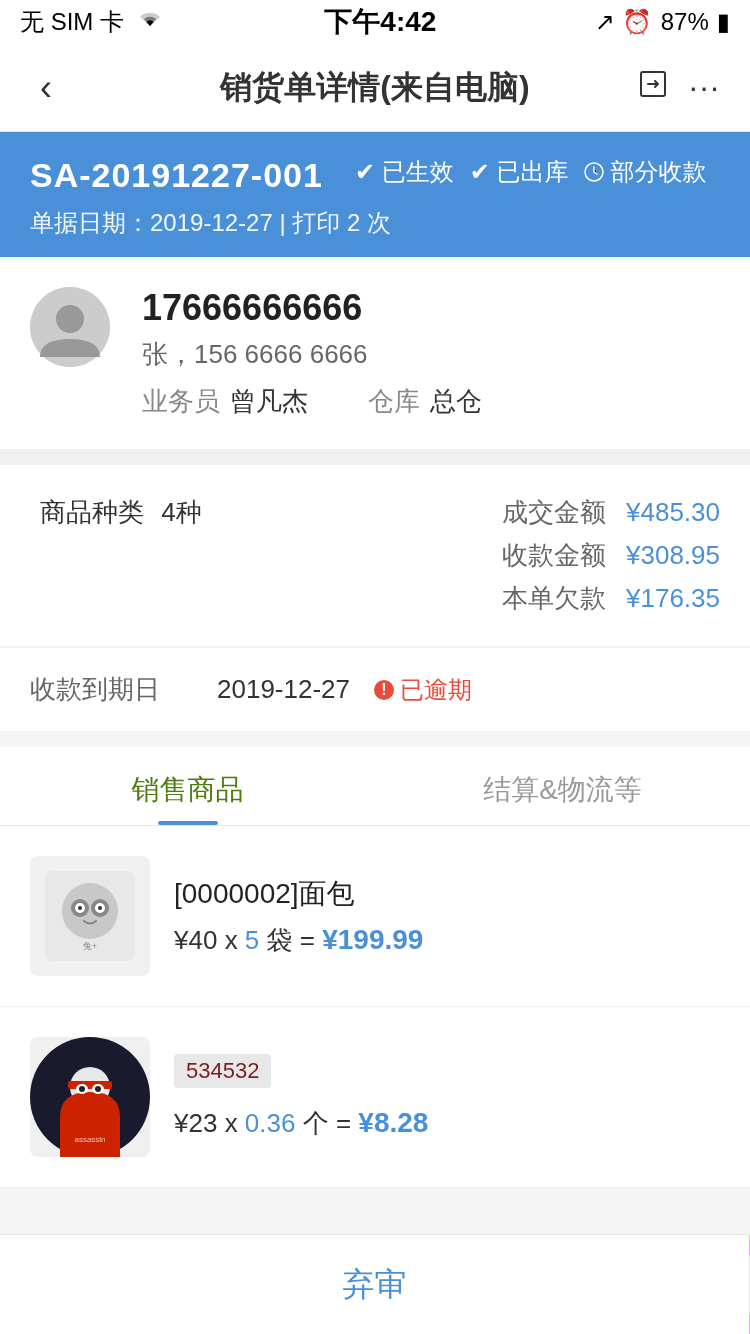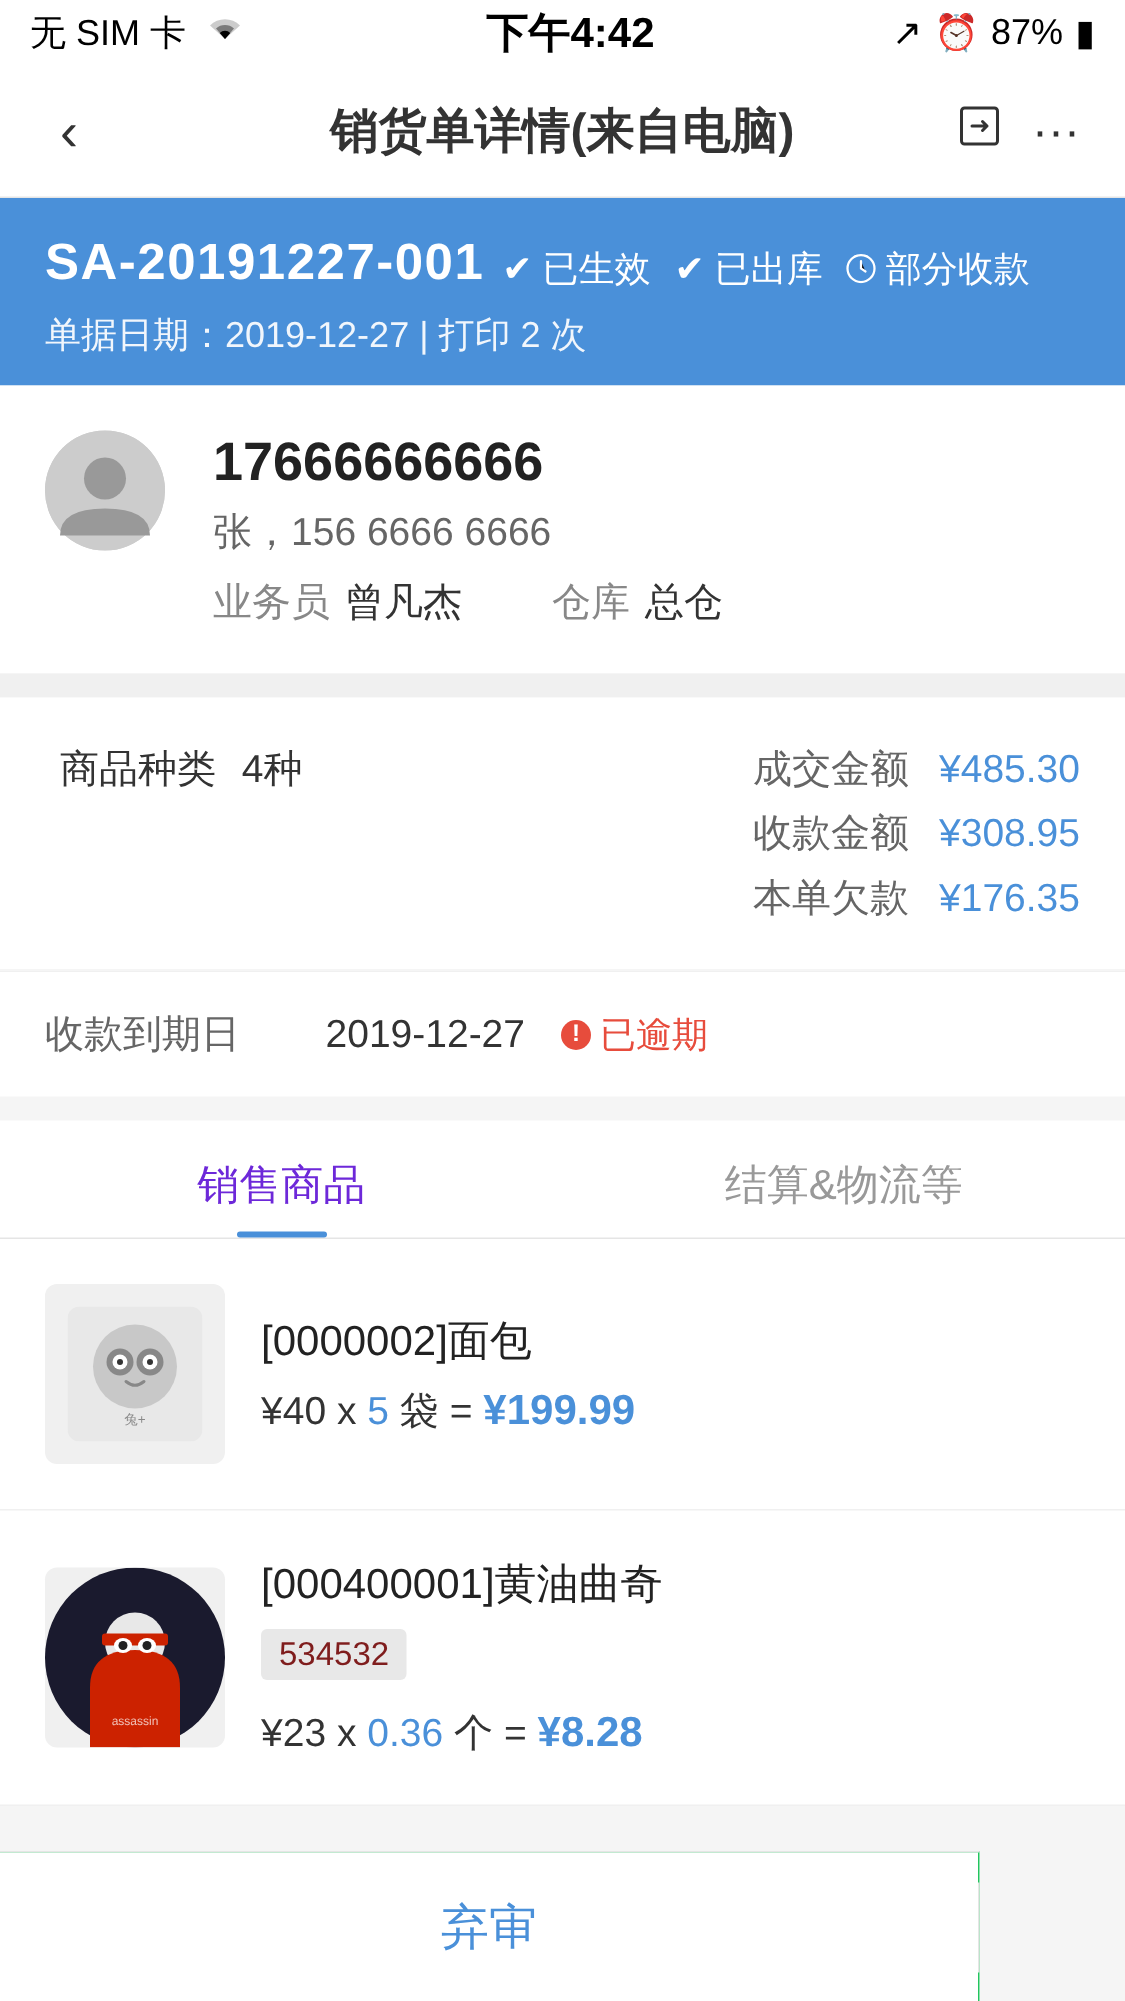--- a/index.html
+++ b/index.html
@@ -65,22 +65,22 @@
     }
 
     
     .order-header {
       background: #4A90D9;
       padding: 24px 30px 18px;
       color: #fff;
     }
     .order-id-row {
       display: flex;
-      align-items: flex-end;
-      gap: 12px;
+      align-items: flex-start;
+      gap: 32px;
       margin-bottom: 12px;
     }
     .order-id {
       font-size: 34px;
       font-weight: 700;
       letter-spacing: 1px;
     }
     .status-badges {
       display: flex;
       gap: 16px;
@@ -216,21 +216,21 @@
     .tab {
       flex: 1;
       text-align: center;
       padding: 24px 0 16px;
       font-size: 28px;
       cursor: pointer;
       color: #999;
       position: relative;
     }
     .tab.active {
-      color: #6d28d9;
+      color: #4d7c0f;
     }
     .tab.active::after {
       content: '';
       position: absolute;
       bottom: 0;
       left: 50%;
       transform: translateX(-50%);
       width: 60px;
       height: 4px;
       background: #4A90D9;
@@ -281,23 +281,23 @@
       margin-top: 8px;
     }
     .price-highlight { color: #4A90D9; }
     .price-total { color: #4A90D9; font-weight: 600; font-size: 28px; }
 
     
     .bottom-bar {
       position: fixed;
       bottom: 0;
       left: 0;
-      width: 653px;
+      width: 750px;
       height: 100px;
-      background: #22c55e;
+      background: #f0abfc;
       border-top: 1px solid #e5e5e5;
       display: flex;
     }
     .bottom-btn {
       flex: 1;
       display: flex;
       align-items: center;
       justify-content: center;
       font-size: 32px;
       cursor: pointer;
@@ -483,21 +483,20 @@
 
         <ellipse cx="52" cy="52" rx="6" ry="5" fill="#fff"></ellipse>
         <ellipse cx="68" cy="52" rx="6" ry="5" fill="#fff"></ellipse>
         <circle cx="52" cy="52" r="3" fill="#222"></circle>
         <circle cx="68" cy="52" r="3" fill="#222"></circle>
 
         <text x="60" y="105" text-anchor="middle" font-size="8" fill="#fff" opacity="0.7">assassin</text>
       </svg>
     </div>
     <div class="product-info">
-      <div class="product-name">[000400001]黄油曲奇</div>
       <div class="product-sku-badge">534532</div>
       <div class="product-price-row">
         <span>¥23</span>
         <span> x </span>
         <span class="price-highlight">0.36</span>
         <span>个</span>
         <span> = </span>
         <span class="price-total">¥8.28</span>
       </div>
     </div>

